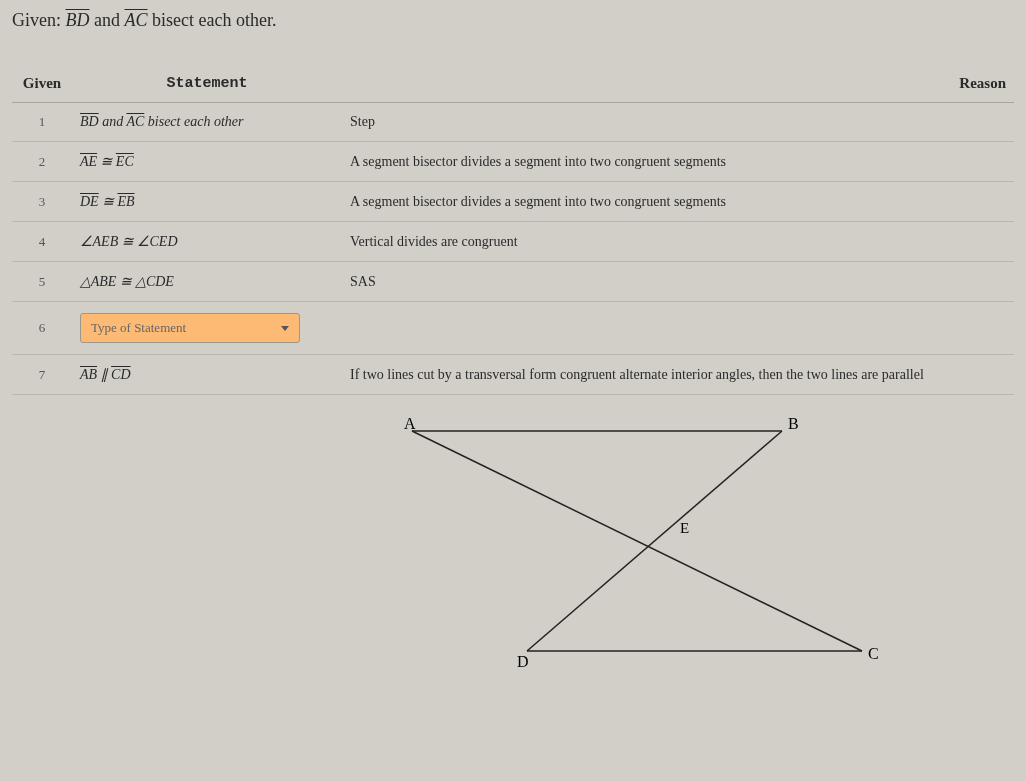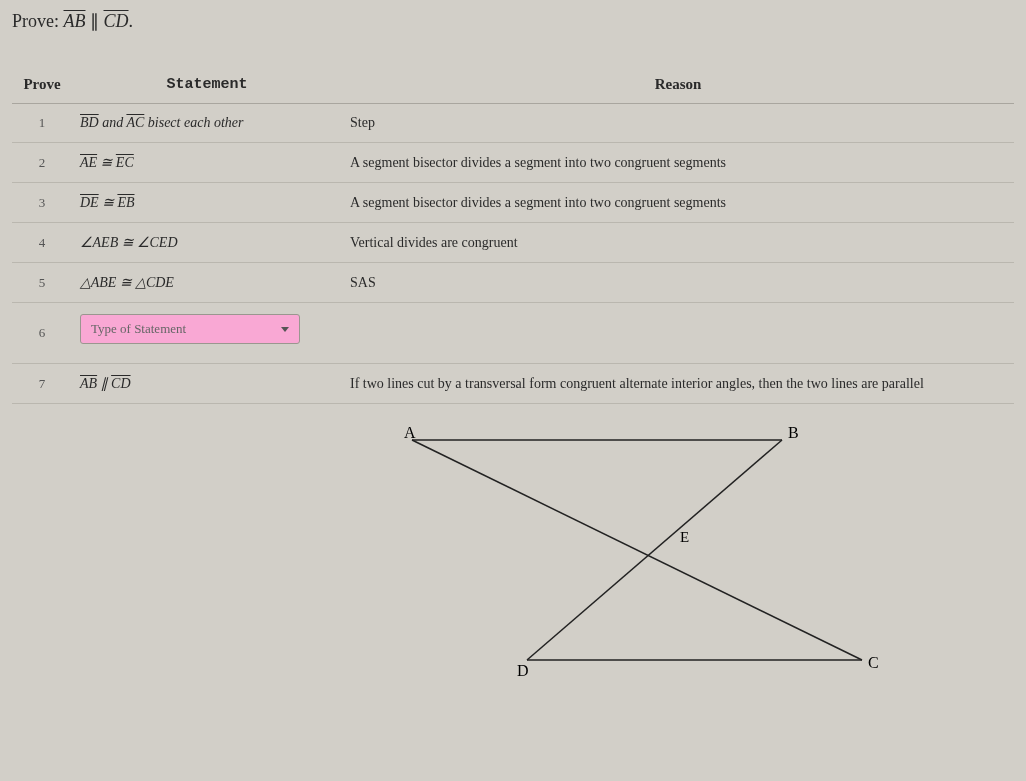--- a/index.html
+++ b/index.html
@@ -16,21 +16,21 @@
   .given, .prove { font-size: 18px; margin-bottom: 14px; }
   .overline { text-decoration: overline; font-style: italic; }
   .proof-table {
     border-collapse: collapse;
     margin-top: 34px;
     width: 100%;
   }
   .proof-table th {
     font-weight: bold;
     font-size: 15px;
-    text-align: center;
+    text-align: right;
     padding: 10px 8px;
     border-bottom: 1px solid #a9a69f;
   }
   .proof-table th.step-head { text-align: center; width: 60px; }
   .proof-table th.stmt-head { text-align: center; width: 270px; font-family: Liberation Mono, monospace; }
   .proof-table td {
     padding: 11px 8px;
     border-bottom: 1px solid #bab7af;
     font-size: 14px;
     vertical-align: middle;
@@ -38,58 +38,59 @@
   .proof-table td.step-cell {
     text-align: center;
     color: #555;
     font-size: 13px;
   }
   .proof-table td.stmt-cell { text-align: left; font-style: italic; }
   .dropdown {
     display: flex;
     align-items: center;
     justify-content: space-between;
-    background: #f9a8d4;
+    background: #fdba74;
     border: 1px solid #9a978f;
     border-radius: 3px;
     padding: 6px 10px;
     width: 220px;
     font-style: normal;
     color: #666;
     font-size: 13px;
-    margin: 0 auto 8px 0;
+    margin: 0 auto 0 0;
   }
   .dropdown-caret {
     width: 0; height: 0;
     border-left: 4px solid transparent;
     border-right: 4px solid transparent;
     border-top: 5px solid #555;
   }
   .diagram-wrap {
     margin-top: 16px;
     margin-left: 370px;
   }
   .math { }
 </style>
 </head>
 <body>
 
 <div class="problem-header">
-  <div class="prove">
-    <span>Prove:</span>
-    <span class="overline">AB</span>
-    <span>∥</span>
-    <span class="overline">CD</span>.
+  <div class="given">
+    <span>Given:</span>
+    <span class="overline">BD</span>
+    <span>and</span>
+    <span class="overline">AC</span>
+    <span>bisect each other.</span>
   </div>
 </div>
 
 <table class="proof-table">
   <thead>
     <tr>
-      <th class="step-head">Prove</th>
+      <th class="step-head">Given</th>
       <th class="stmt-head">Statement</th>
       <th>Reason</th>
     </tr>
   </thead>
   <tbody>
     <tr>
       <td class="step-cell">1</td>
       <td class="stmt-cell">
         <span class="overline">BD</span>
         <span>and</span>

